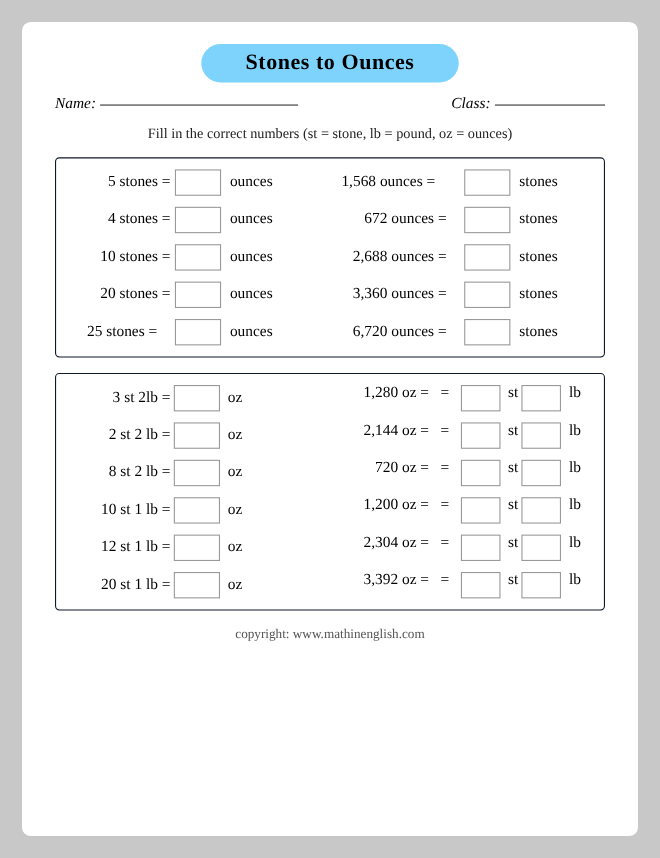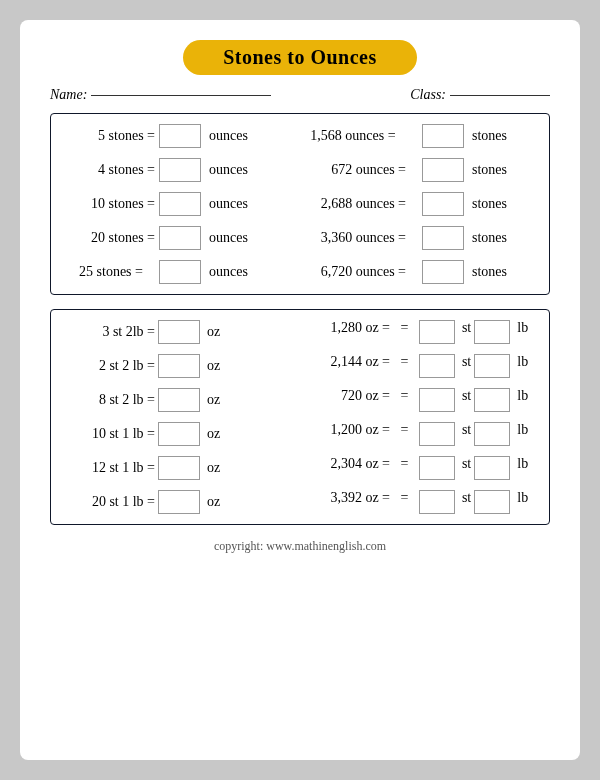--- a/index.html
+++ b/index.html
@@ -19,21 +19,21 @@
       border-radius: 8px;
       padding: 20px 30px 20px 30px;
       position: relative;
     }
     .title-wrapper {
       display: flex;
       justify-content: center;
       margin-bottom: 12px;
     }
     .title-box {
-      background: #eab308;
+      background: #7dd3fc;
       border-radius: 20px;
       padding: 6px 40px;
       font-size: 20px;
       font-weight: bold;
       letter-spacing: 0.5px;
     }
     .name-class-row {
       display: flex;
       justify-content: space-between;
       align-items: center;
@@ -130,20 +130,21 @@
     <div class="name-line">
       <span>Name:</span>
       <span class="underline name-underline"></span>
     </div>
     <div class="name-line">
       <span>Class:</span>
       <span class="underline class-underline"></span>
     </div>
   </div>
 
+  <div class="instruction">Fill in the correct numbers (st = stone, lb = pound, oz = ounces)</div>
 
   <div class="section" id="section1-container">
   <div class="row">
     <div class="left-col">
       <span style="min-width:88px; text-align:right;">5 stones =</span>
       <span class="answer-box"></span>
       <span class="unit">ounces</span>
     </div>
     <div class="right-col">
       <span style="min-width:106px; text-align:center;">1,568 ounces =</span>

